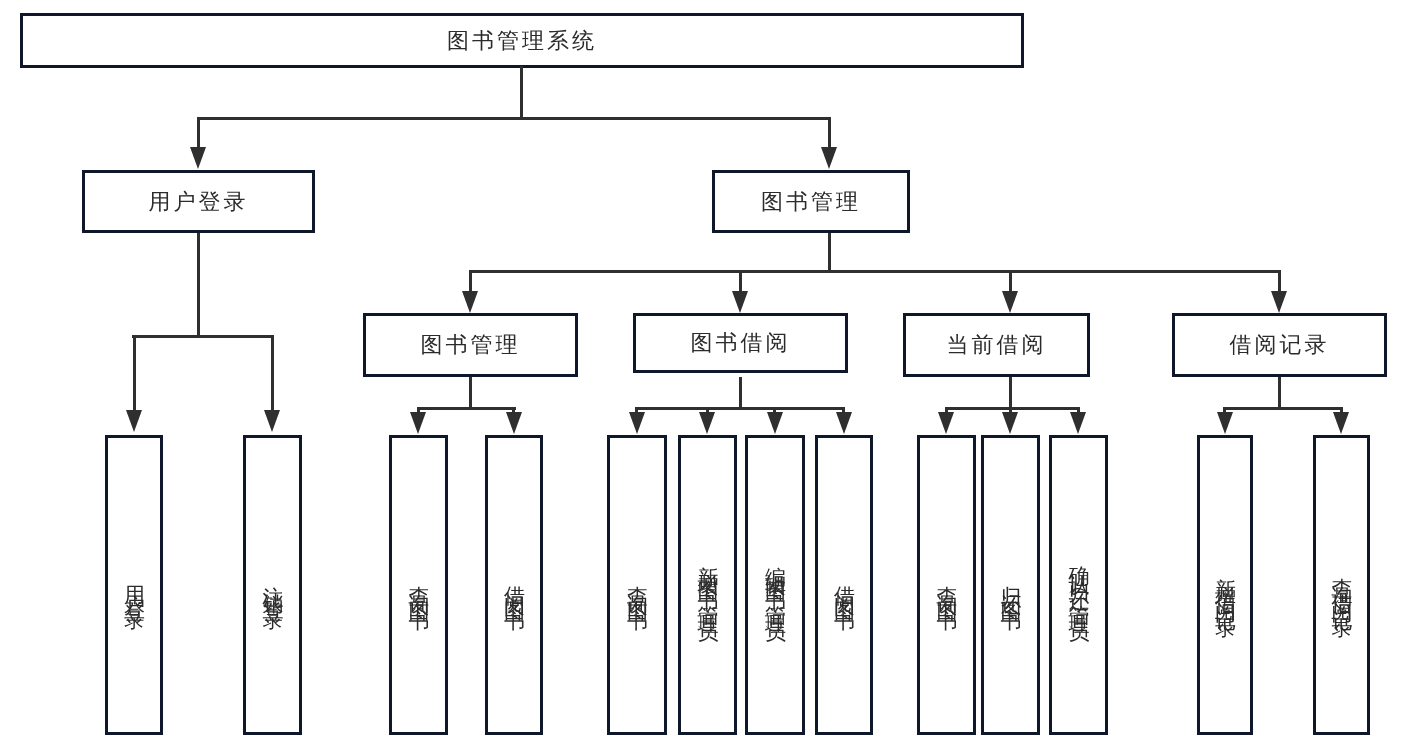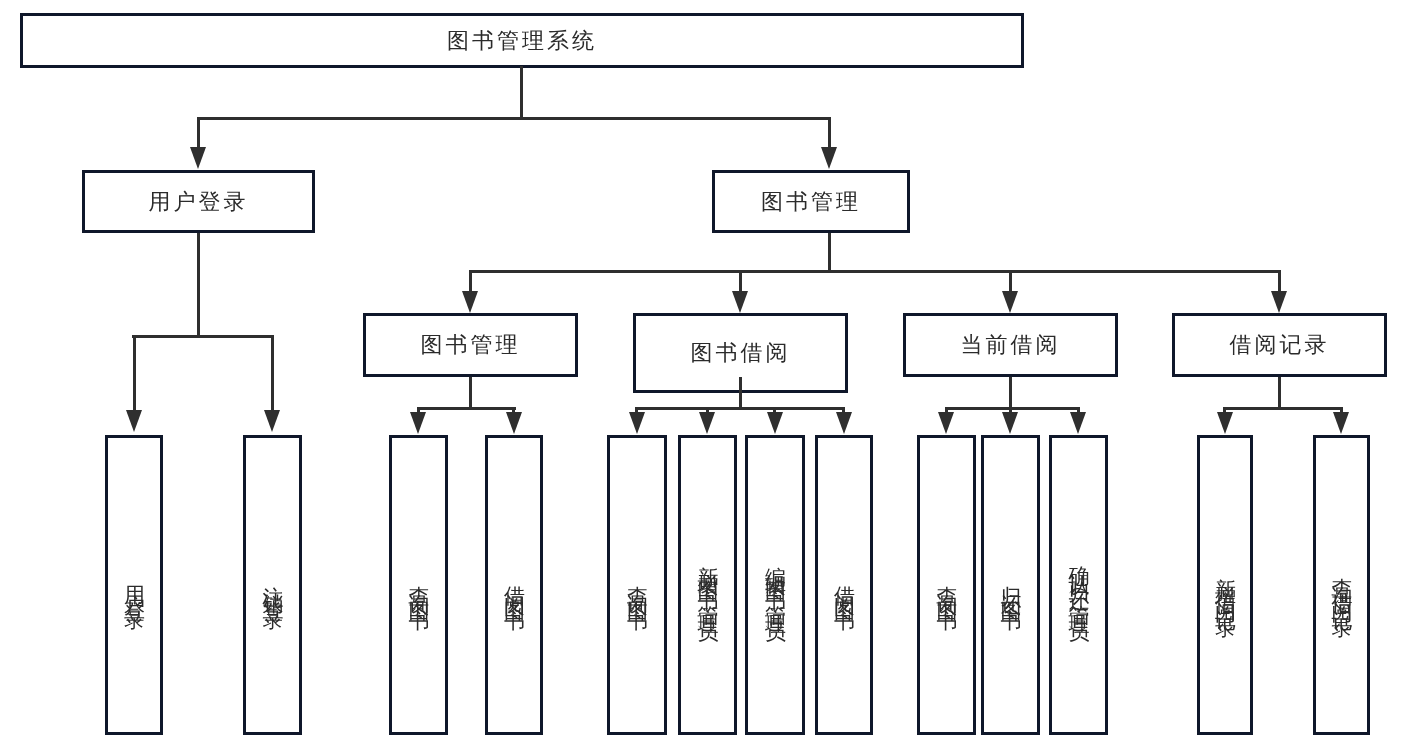--- a/index.html
+++ b/index.html
@@ -60,22 +60,22 @@
   <div class="vline" style="left:469px;top:270px;height:24px"></div>
   <div class="arrow" style="left:462px;top:291px"></div>
   <div class="vline" style="left:739px;top:270px;height:24px"></div>
   <div class="arrow" style="left:732px;top:291px"></div>
   <div class="vline" style="left:1009px;top:270px;height:24px"></div>
   <div class="arrow" style="left:1002px;top:291px"></div>
   <div class="vline" style="left:1278px;top:270px;height:24px"></div>
   <div class="arrow" style="left:1271px;top:291px"></div>
 
   <div class="box" style="left:363px;top:313px;width:215px;height:64px">图书管理</div>
-  <div class="box" style="left:633px;top:313px;width:215px;height:80px">图书借阅</div>
-  <div class="box" style="left:903px;top:313px;width:215px;height:64px">当前借阅</div>
+  <div class="box" style="left:633px;top:313px;width:215px;height:60px">图书借阅</div>
+  <div class="box" style="left:903px;top:313px;width:187px;height:64px">当前借阅</div>
   <div class="box" style="left:1172px;top:313px;width:215px;height:64px">借阅记录</div>
 
   <div class="vline" style="left:469px;top:377px;height:32px"></div>
   <div class="hline" style="left:417px;top:407px;width:99px"></div>
   <div class="vline" style="left:417px;top:407px;height:8px"></div>
   <div class="arrow" style="left:410px;top:412px"></div>
   <div class="vline" style="left:512px;top:407px;height:8px"></div>
   <div class="arrow" style="left:506px;top:412px"></div>
 
   <div class="vline" style="left:739px;top:377px;height:32px"></div>

